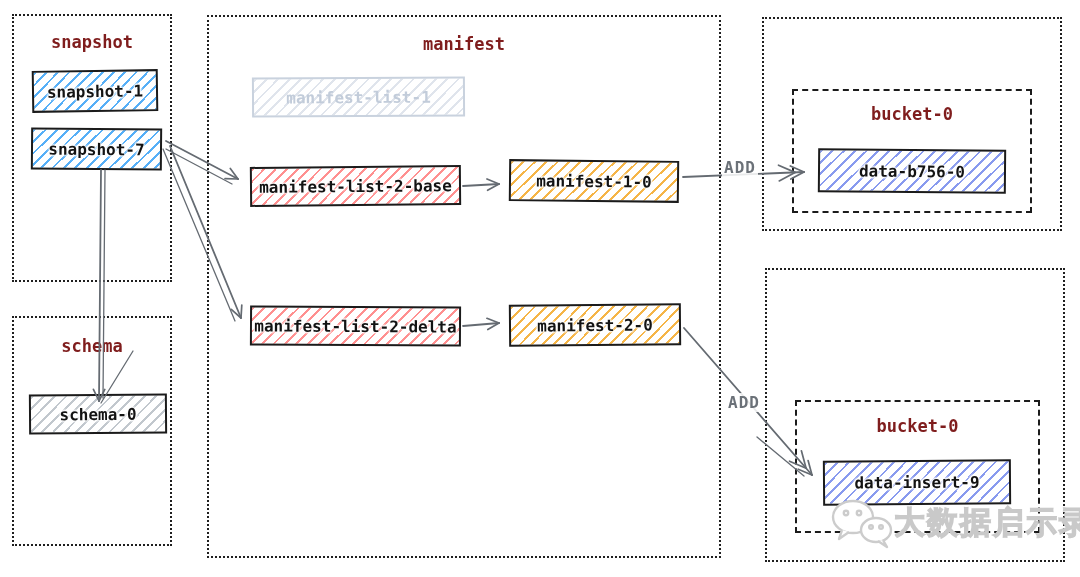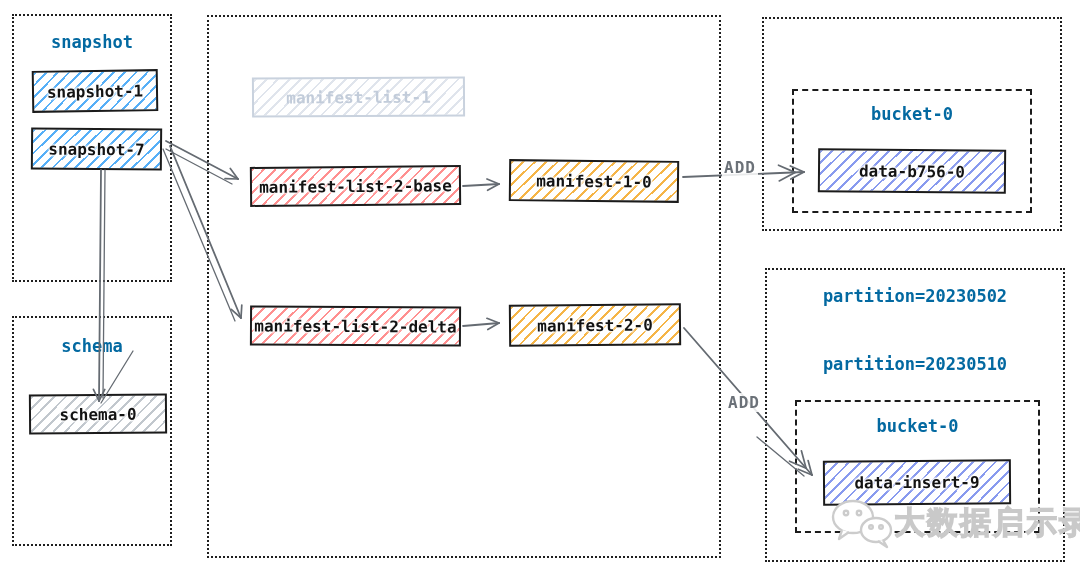--- a/index.html
+++ b/index.html
@@ -1,21 +1,21 @@
 <!DOCTYPE html>
 <html><head>
 <meta charset="utf-8">
 <style>
   html,body{margin:0;padding:0;background:#fff}
   .canvas{position:relative;width:1080px;height:577px;background:#ffffff;
           font-family:"DejaVu Sans Mono","Liberation Mono",monospace;overflow:hidden}
 
   .grp{position:absolute;border:2.6px dotted #1f1f1f;box-sizing:border-box}
   .grp-title{position:absolute;left:0;right:0;text-align:center;font-weight:bold;
-             font-size:17px;color:#0369a1;white-space:nowrap}
+             font-size:17px;color:#7f1d1d;white-space:nowrap}
 
   .bucket{position:absolute;border:2.3px dashed #1b1b1b;box-sizing:border-box}
 
   .box{position:absolute;border:2.2px solid #1b1b1b;box-sizing:border-box;
        display:flex;align-items:center;justify-content:center;
        font-weight:bold;font-size:16px;color:#131313;background-color:#fff}
   .box span{white-space:nowrap;
        text-shadow:0 0 3px #fff,0 0 3px #fff,0 0 4px #fff,1px 1px 2px #fff,-1px -1px 2px #fff}
 
   .h-blue  {background-image:repeating-linear-gradient(135deg,rgba(77,171,247,.95) 0 2px,rgba(255,255,255,0) 2px 8px)}
@@ -56,20 +56,21 @@
   </div>
 
   <div class="grp" style="left:12px;top:316px;width:160px;height:230px">
     <div class="grp-title" style="top:18px">schema</div>
     <div class="box h-gray" style="left:15px;top:76px;width:138px;height:40px;transform:rotate(-0.4deg)">
       <span>schema-0</span>
     </div>
   </div>
 
   <div class="grp" style="left:207px;top:15px;width:514px;height:543px">
+    <div class="grp-title" style="top:17px">manifest</div>
     <div class="box h-ghost ghost" style="left:43px;top:60px;width:213px;height:40px;transform:rotate(-0.3deg)">
       <span>manifest-list-1</span>
     </div>
     <div class="box h-red" style="left:41px;top:149px;width:211px;height:40px;transform:rotate(-0.5deg)">
       <span>manifest-list-2-base</span>
     </div>
     <div class="box h-yellow" style="left:300px;top:143px;width:170px;height:42px;transform:rotate(0.6deg)">
       <span>manifest-1-0</span>
     </div>
     <div class="box h-red" style="left:41px;top:289px;width:211px;height:40px;transform:rotate(0.3deg)">
@@ -83,22 +84,20 @@
   <div class="grp" style="left:762px;top:17px;width:300px;height:214px">
     <div class="bucket" style="left:28px;top:70px;width:240px;height:124px">
       <div class="grp-title" style="top:13px">bucket-0</div>
       <div class="box h-indigo" style="left:24px;top:58px;width:188px;height:44px;transform:rotate(0.5deg)">
         <span>data-b756-0</span>
       </div>
     </div>
   </div>
 
   <div class="grp" style="left:765px;top:268px;width:300px;height:294px">
-    <div class="grp-title" style="top:16px">partition=20230502</div>
-    <div class="grp-title" style="top:84px">partition=20230510</div>
     <div class="bucket" style="left:28px;top:130px;width:245px;height:133px">
       <div class="grp-title" style="top:14px">bucket-0</div>
       <div class="box h-indigo" style="left:26px;top:58px;width:188px;height:45px;transform:rotate(-0.4deg)">
         <span>data-insert-9</span>
       </div>
     </div>
   </div>
 
   <svg class="overlay" width="1080" height="577" viewBox="0 0 1080 577">
     <g id="edge-layer">

